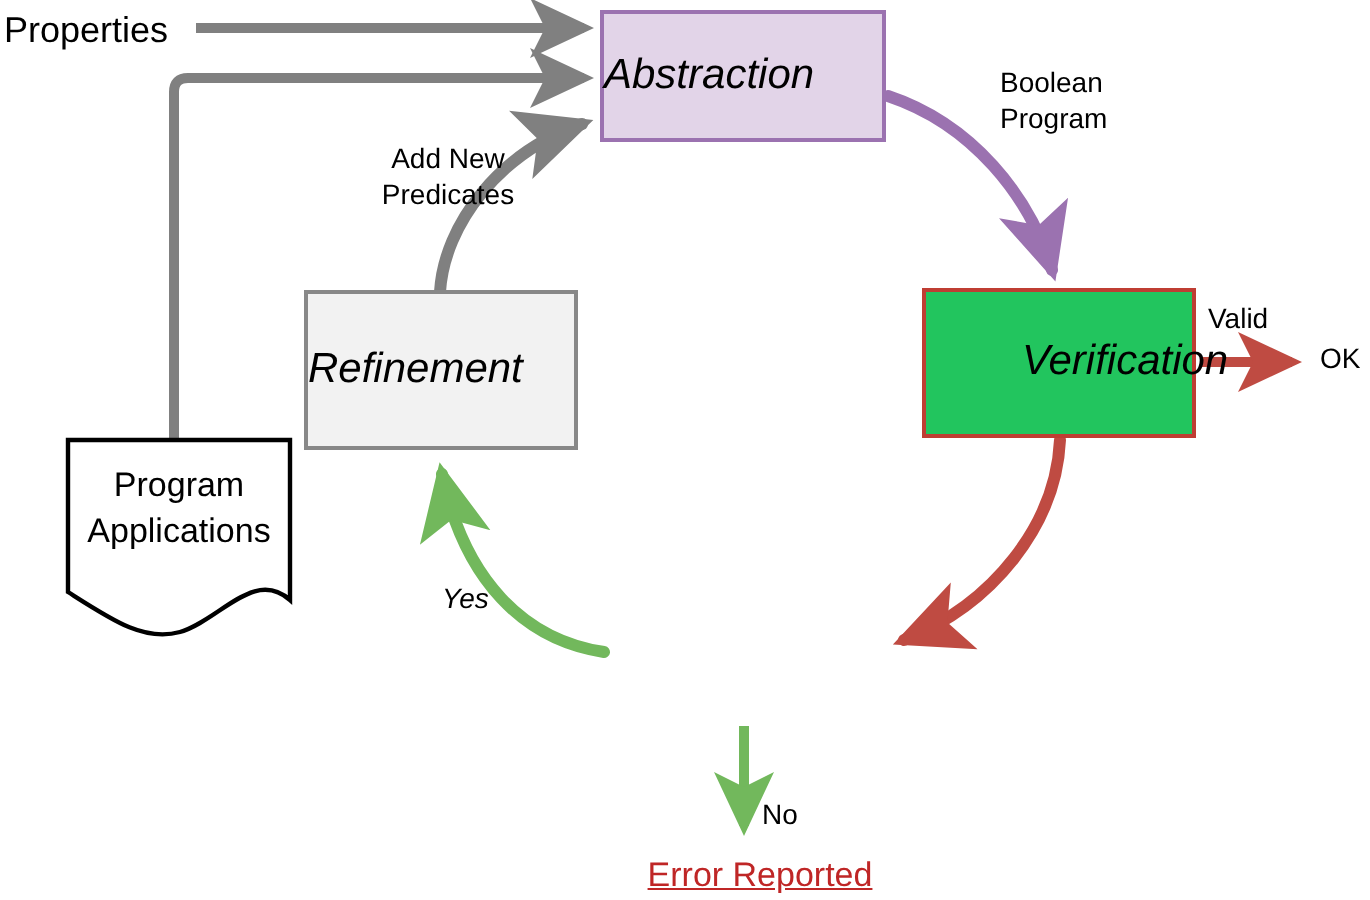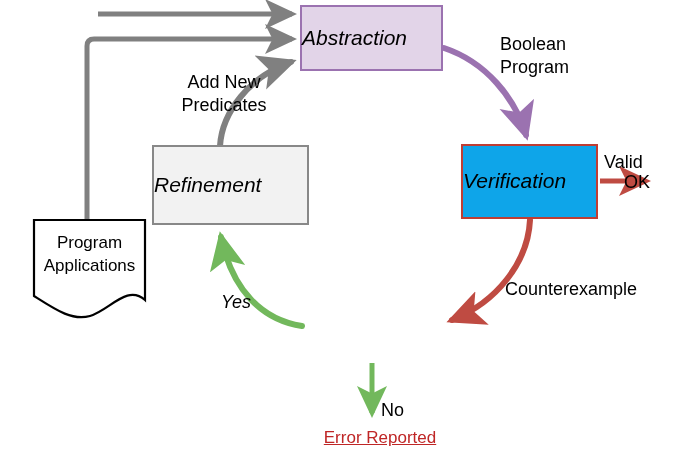--- a/index.html
+++ b/index.html
@@ -43,61 +43,62 @@
     width: 143px;
     height: 66px;
     background: #e2d4e8;
     border: 2px solid #9b72b0;
   }
   .node-verification {
     left: 461px;
     top: 144px;
     width: 137px;
     height: 75px;
-    background: #0ea5e9;
+    background: #22c55e;
     border: 2px solid #bf3d33;
+    padding-left: 48px;
   }
   .node-spuriousness {
     left: 303px;
     top: 288px;
     width: 138px;
     height: 74px;
     background: #d9ead3;
     border: 2px solid #6aa84f;
   }
   .node-refinement {
     left: 152px;
     top: 145px;
-    width: 157px;
+    width: 137px;
     height: 80px;
     background: #f2f2f2;
     border: 2px solid #888888;
   }
   .doc-label {
     position: absolute;
     left: 33px;
     top: 232px;
     width: 113px;
     text-align: center;
     font-size: 17px;
     color: #000000;
     line-height: 1.35;
   }
   .plain-label {
     position: absolute;
-    font-size: 18px;
+    font-size: 14px;
     color: #000000;
     line-height: 1.25;
     white-space: pre-line;
   }
   .label-properties { left: 2px;  top: 4px;  font-size: 18px; }
   .label-addnew     { left: 160px; top: 71px; text-align: center; width: 128px; }
   .label-boolean    { left: 500px; top: 33px; }
   .label-valid      { left: 604px; top: 151px; text-align: right; }
-  .label-ok         { left: 624px; top: 171px; }
+  .label-ok         { left: 660px; top: 171px; }
   .label-counter    { left: 505px; top: 278px; }
   .label-yes        { left: 221px; top: 291px; font-style: italic; }
   .label-no         { left: 381px; top: 374px; margin-top: 25px; }
   .label-error {
     position: absolute;
     left: 310px;
     top: 428px;
     width: 140px;
     text-align: center;
     font-size: 17px;
@@ -154,32 +155,32 @@
   </div>
 
 
   <div class="node-box node-refinement">
     <span>Refinement</span>
   </div>
 
   <div class="doc-label" style="white-space:pre-line">Program
 Applications</div>
 
+  <div class="plain-label label-properties">Properties</div>
 
   <div class="plain-label label-addnew">Add New
 Predicates</div>
 
   <div class="plain-label label-boolean">Boolean
 Program</div>
 
   <div class="plain-label label-valid">Valid</div>
 
   <div class="plain-label label-ok">OK</div>
 
-  <div class="plain-label label-counter">Counterexample</div>
 
   <div class="plain-label label-yes">Yes</div>
 
   <div class="plain-label label-no">No</div>
 
   <div class="label-error">Error Reported</div>
 
 </div>
 
 </body></html>

